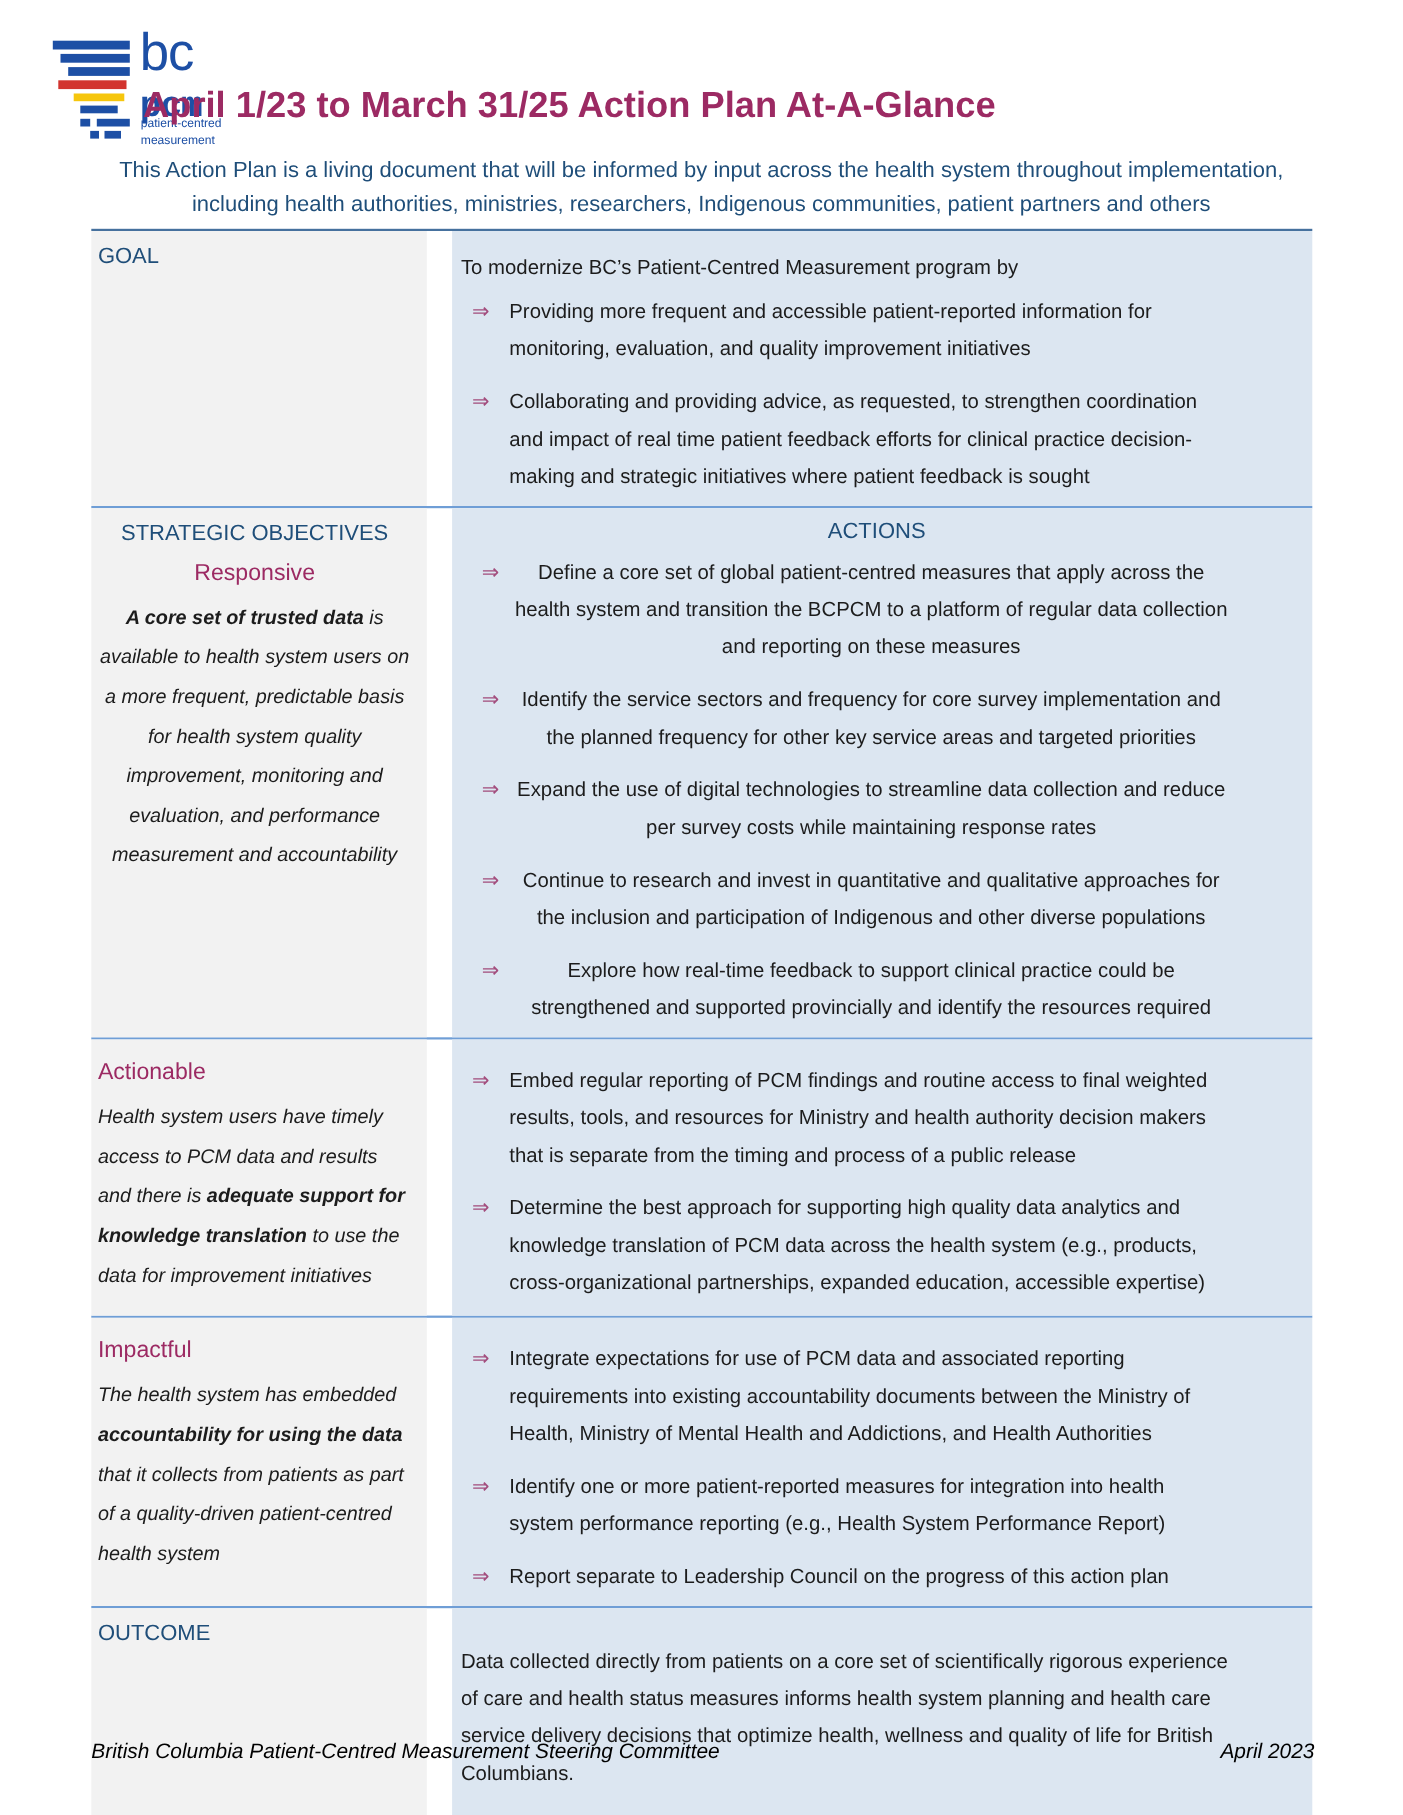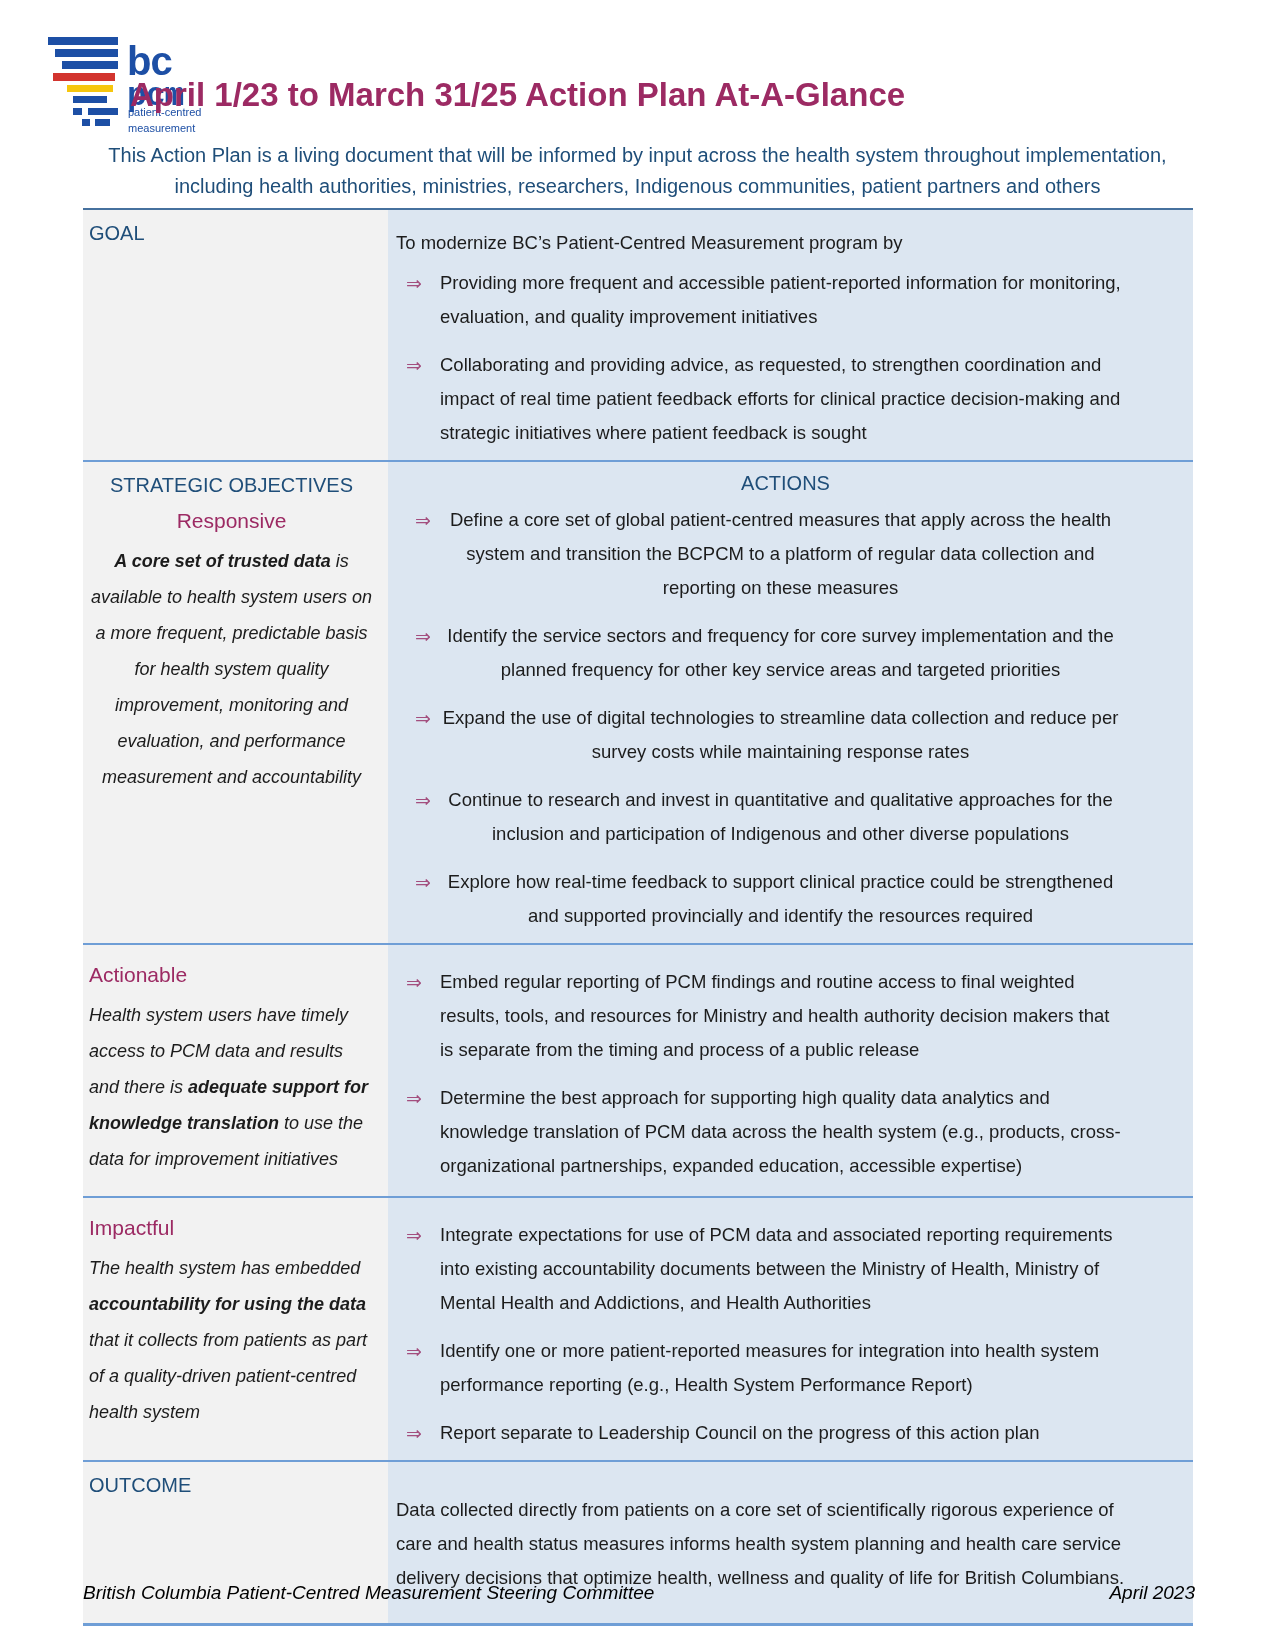--- a/index.html
+++ b/index.html
@@ -15,21 +15,21 @@
   .b1{left:13px;top:9px;width:70px;height:8px;}
   .b2{left:20px;top:21px;width:63px;height:8px;}
   .b3{left:27px;top:33px;width:56px;height:8px;}
   .b4{left:18px;top:45px;width:62px;height:8px;}
   .b5{left:32px;top:57px;width:46px;height:7px;}
   .b6{left:38px;top:68px;width:34px;height:7px;}
   .b7a{left:38px;top:80px;width:9px;height:7px;}
   .b7b{left:53px;top:80px;width:30px;height:7px;}
   .b8a{left:47px;top:91px;width:8px;height:7px;}
   .b8b{left:60px;top:91px;width:15px;height:7px;}
-  .logo-bc{position:absolute;left:92px;top:16px;font-size:40px;line-height:34px;font-weight:bold;
+  .logo-bc{position:absolute;left:92px;top:4px;font-size:48px;line-height:34px;font-weight:normal;
            color:var(--logoblue,#1d4fa5);letter-spacing:-1px;}
   .logo-pcm{position:absolute;left:92px;top:48px;font-size:33px;line-height:42px;font-weight:bold;
            color:var(--logoblue,#1d4fa5);letter-spacing:-1px;font-family:Liberation Mono, monospace;}
   .logo-tag{position:absolute;left:93px;top:76px;font-size:11px;line-height:16px;
            color:var(--logoblue,#1d4fa5);}
 
   
   .title{position:absolute;left:130px;right:80px;top:76px;
          font-size:33px;font-weight:bold;color:var(--plum,#9c2a63);}
   .intro{position:absolute;left:90px;right:90px;top:140px;text-align:center;
@@ -37,21 +37,21 @@
 
   
   .aptable{position:absolute;left:83px;top:208px;width:1110px;
            border-top:2px solid var(--linedark,#46719e);
            border-bottom:3px solid var(--line,#6f9ed6);}
   .row{display:flex;box-sizing:border-box;}
   .row + .row{border-top:2px solid var(--line,#6f9ed6);}
   .cell{box-sizing:border-box;}
   .cell.left{width:305px;flex:0 0 305px;background:var(--graybg,#f2f2f2);
              padding:6px 14px 8px 6px;}
-  .cell.right{flex:1;background:var(--bluebg,#dce6f1);padding:4px 16px 10px 6px;}
+  .cell.right{flex:1;background:var(--bluebg,#dce6f1);padding:4px 16px 10px 6px;margin-left:23px;}
   .r-goal{min-height:242px;}
   .r-sec0{min-height:479px;text-align:center;}
   .r-sec1{min-height:253px;}
   .r-sec2{min-height:250px;}
   .r-outcome{min-height:141px;}
 
   .col-header{font-size:20px;color:var(--darkblue,#1f4e79);margin:6px 0 8px;}
   .sec-title{font-size:21px;color:var(--plum,#9c2a63);margin:12px 0 10px;}
   .objective{font-style:italic;font-size:18px;line-height:36px;margin:10px 0 0;color:#1c1c1c;}
   .objective b{font-weight:bold;}

